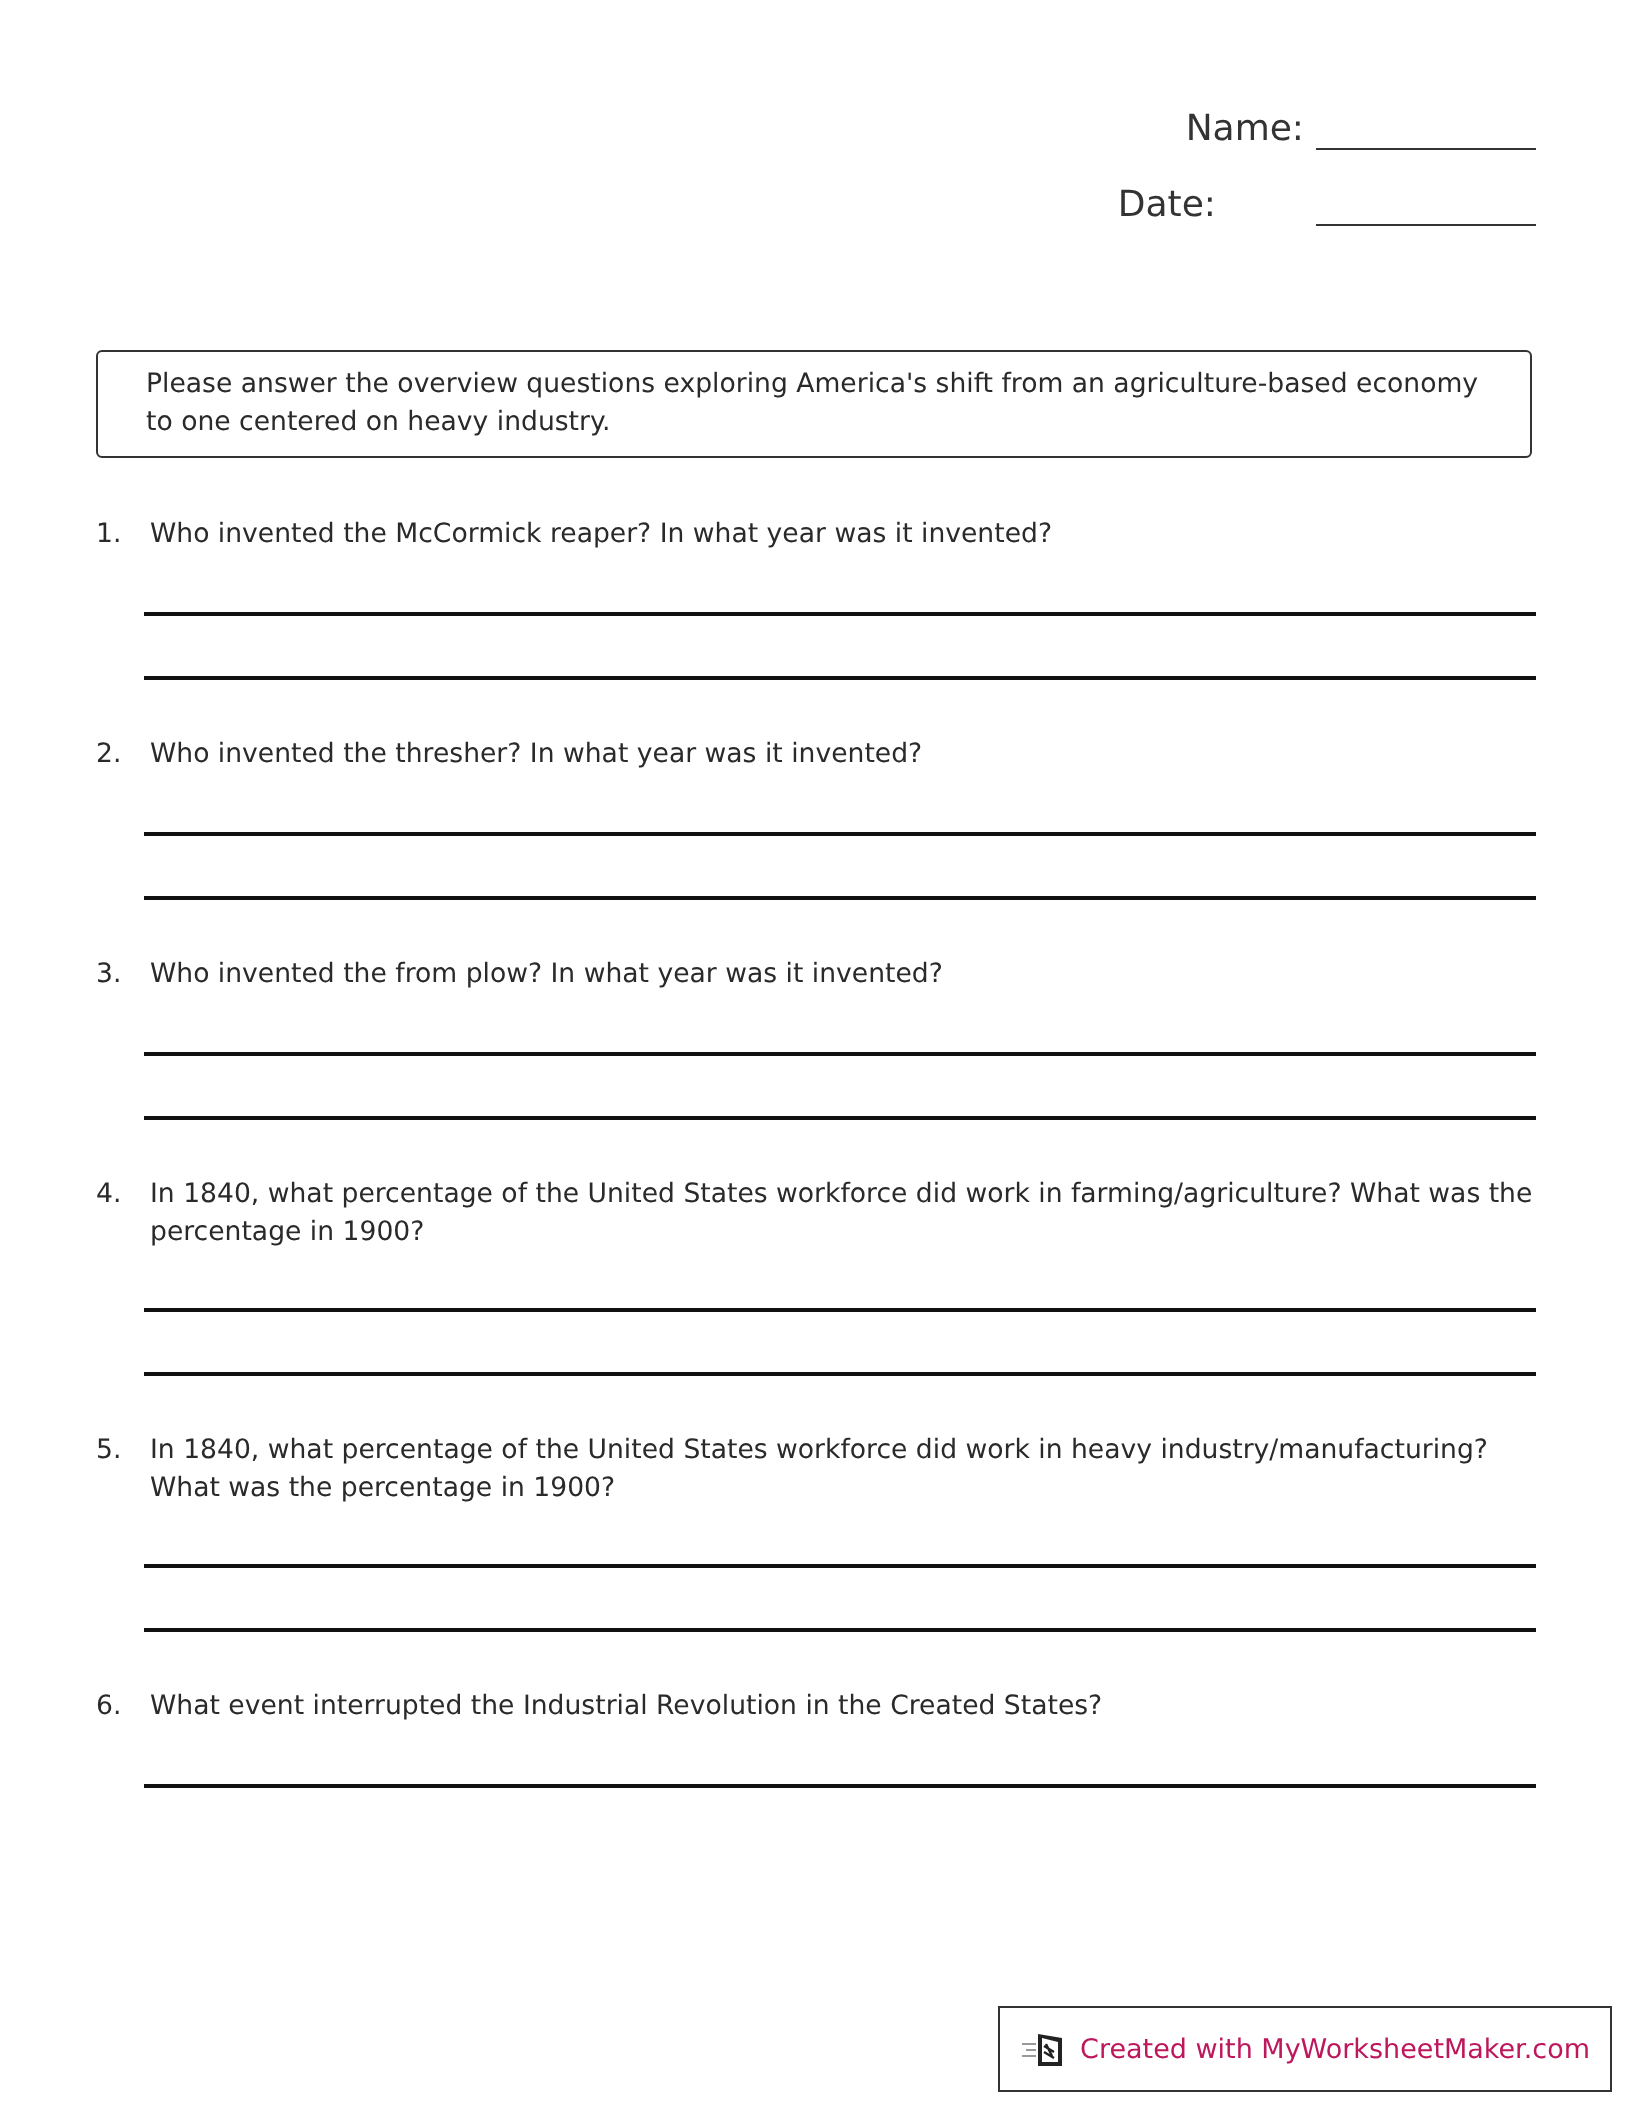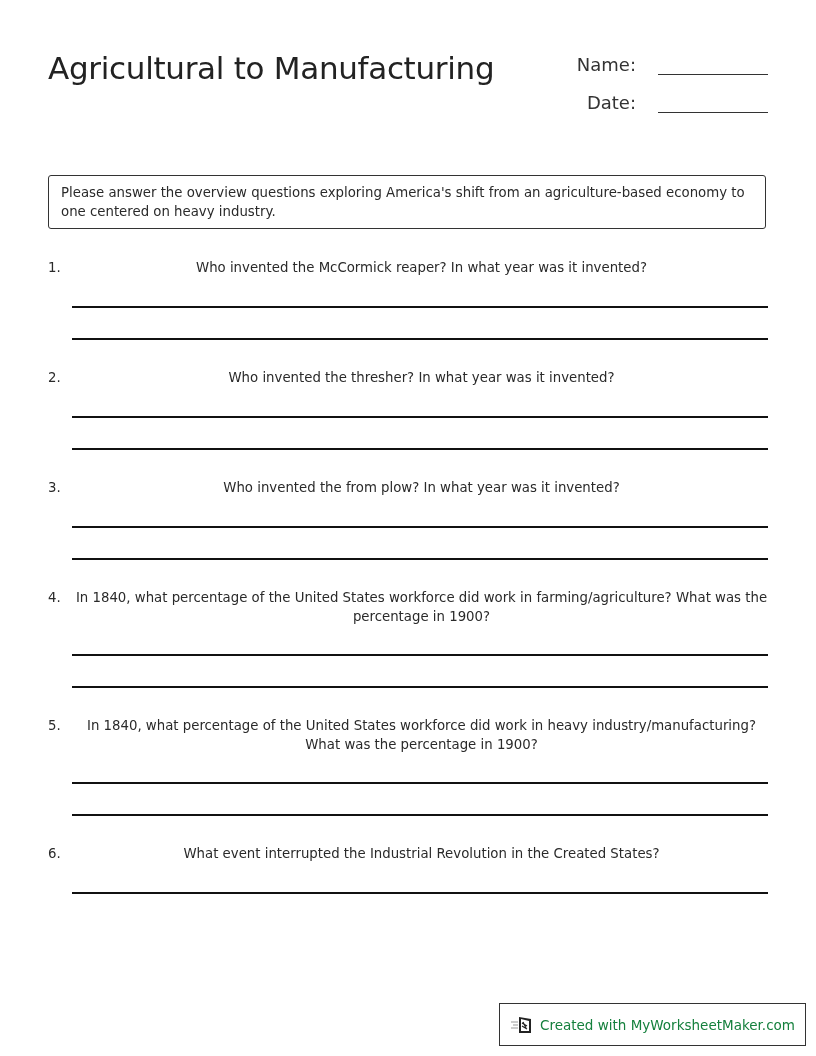--- a/index.html
+++ b/index.html
@@ -7,51 +7,50 @@
       width: 816px; height: 1056px; position: relative; overflow: hidden;
       font-family: "DejaVu Sans", sans-serif; color: #222222;
     }
     .title {
       position: absolute; left: 48px; top: 48px; width: 520px;
       font-size: 31px; line-height: 40px; font-weight: normal; margin: 0;
       letter-spacing: -0.3px; color: #222;
     }
     .title span { display: block; white-space: nowrap; }
     .field-row { position: absolute; right: 48px; display: flex; align-items: flex-end; }
-    .field-label { font-size: 18px; color: #333; margin-right: 22px; line-height: 22px; }
+    .field-label { font-size: 18px; color: #333; margin-right: 6px; line-height: 22px; }
     .field-line { width: 110px; border-bottom: 1.3px solid #333; height: 22px; margin-bottom: 1px; }
     .name-row { top: 52px; }
-    .date-row { top: 90px; }
+    .date-row { top: 90px; gap: 44px; }
 
     .instructions {
       position: absolute; left: 48px; top: 175px; width: 718px; height: 54px;
       border: 1.2px solid #333; border-radius: 3px; box-sizing: border-box;
-      padding: 7px 12px; font-size: 13.3px; line-height: 19px; color: #2a2a2a;
+      padding: 7px 24px; font-size: 13.3px; line-height: 19px; color: #2a2a2a;
     }
     .question { position: absolute; left: 48px; width: 720px; }
     .q-head { display: flex; font-size: 13.3px; line-height: 19px; color: #2a2a2a; }
     .q-num { width: 27px; flex: none; }
-    .q-text { flex: 1; text-align: center; }
+    .q-text { flex: 1; }
     .answer-line {
       position: absolute; left: 24px; width: 696px; height: 0;
       border-top: 2px solid #111;
     }
     .footer {
       position: absolute; left: 499px; top: 1003px; width: 307px; height: 43px;
       border: 1.2px solid #333; box-sizing: border-box;
       display: flex; align-items: center; justify-content: center;
-      font-size: 13.5px; color: #15803d;
+      font-size: 13.5px; color: #be185d;
     }
     .footer-icon { width: 24px; height: 20px; margin-right: 6px; }
   </style>
 </head>
 <body>
 
 <h1 class="title">
-  <span>Agricultural to Manufacturing</span>
 </h1>
 
 <div class="field-row name-row">
   <span class="field-label">Name:</span>
   <div class="field-line"></div>
 </div>
 <div class="field-row date-row">
   <span class="field-label">Date:</span>
   <div class="field-line"></div>
 </div>

